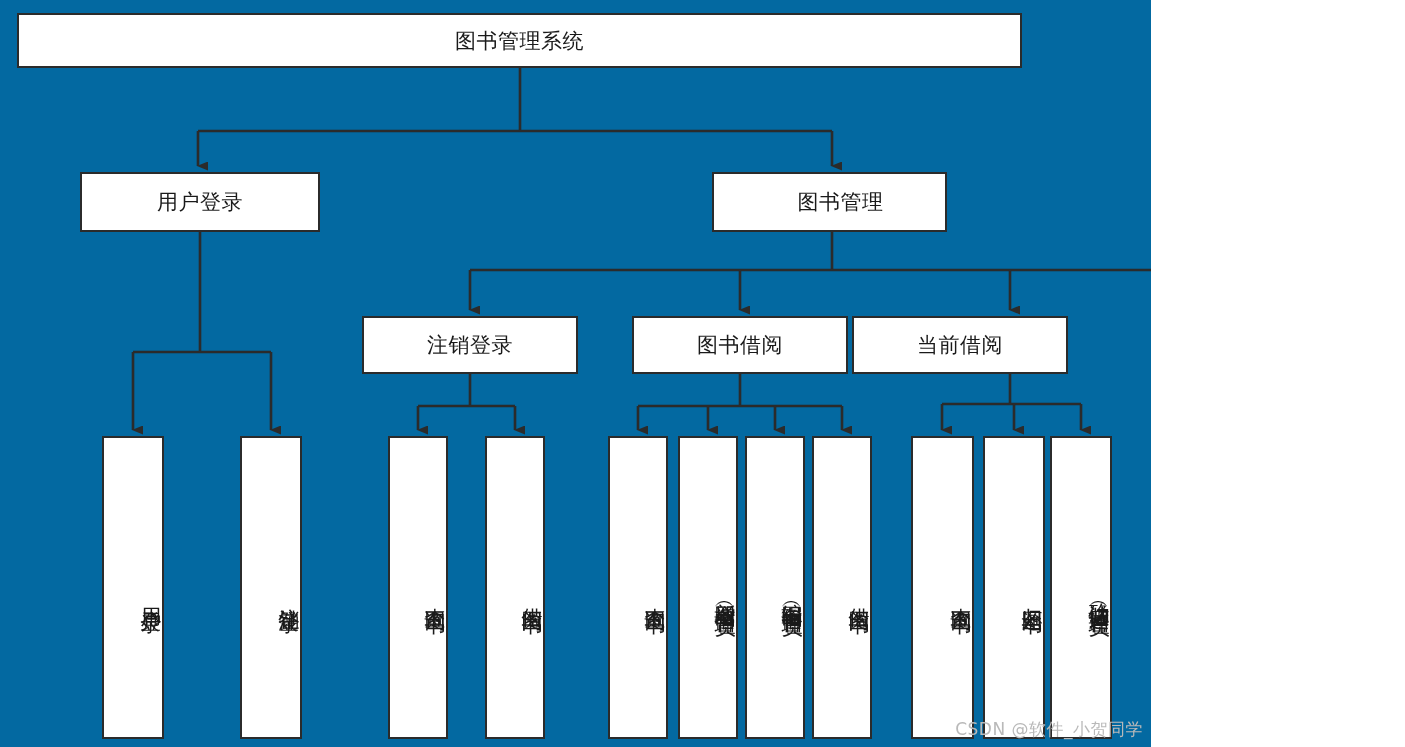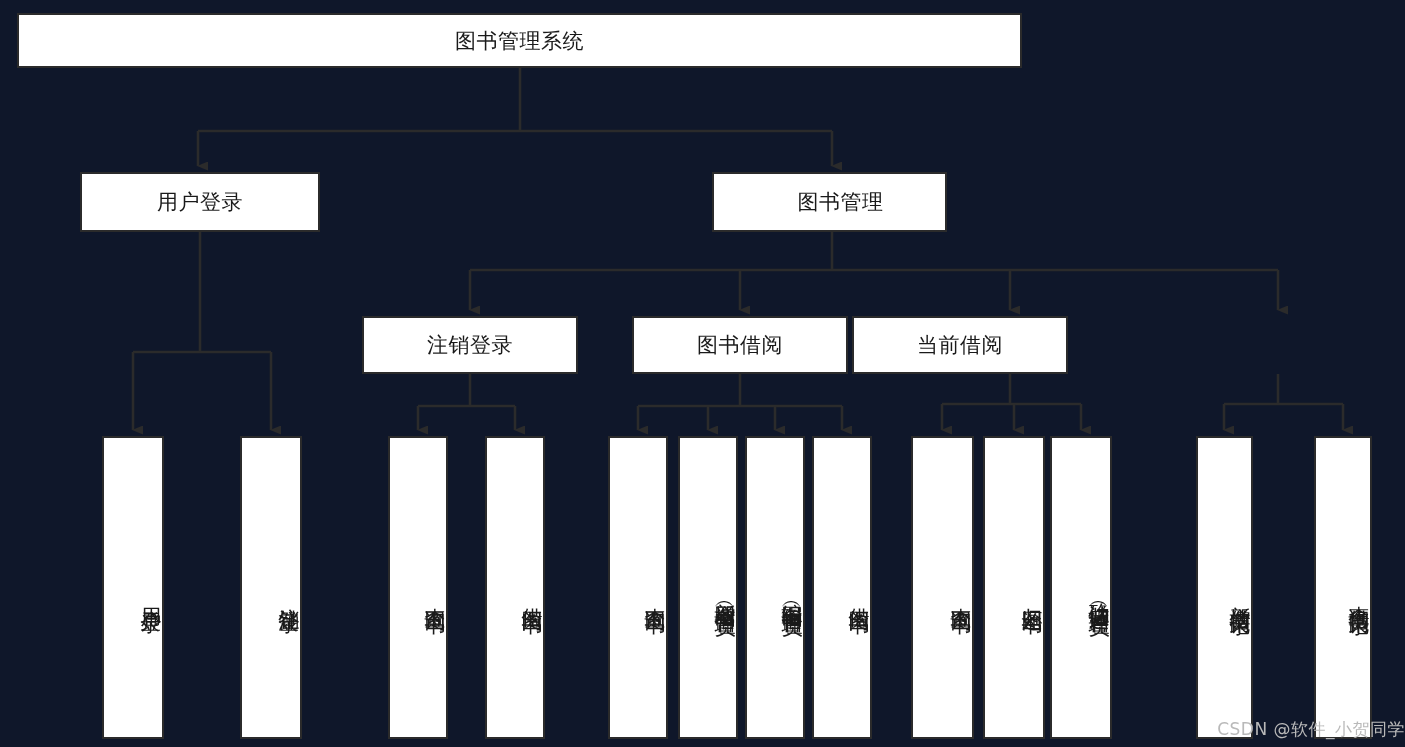--- a/index.html
+++ b/index.html
@@ -5,23 +5,23 @@
   html, body {
     margin: 0;
     padding: 0;
     background: #ffffff;
   }
   body {
     font-family: "DejaVu Sans", "Liberation Sans", sans-serif;
   }
   #canvas {
     position: relative;
-    width: 1405px;
+    width: 1151px;
     height: 747px;
-    background: #0f172a;
+    background: #0369a1;
     overflow: hidden;
   }
   svg#wires {
     position: absolute;
     left: 0;
     top: 0;
     width: 1405px;
     height: 747px;
     pointer-events: none;
   }
@@ -49,21 +49,21 @@
     padding-top: 14px;
     line-height: 1.05;
   }
   .node.vert .vtext {
     writing-mode: vertical-rl;
     text-orientation: upright;
     white-space: nowrap;
   }
   #watermark {
     position: absolute;
-    right: 0;
+    right: 8px;
     bottom: 6px;
     font-size: 17px;
     color: #b9b9b9;
     letter-spacing: 0.5px;
     white-space: nowrap;
   }
 </style>
 </head>
 <body>
 

